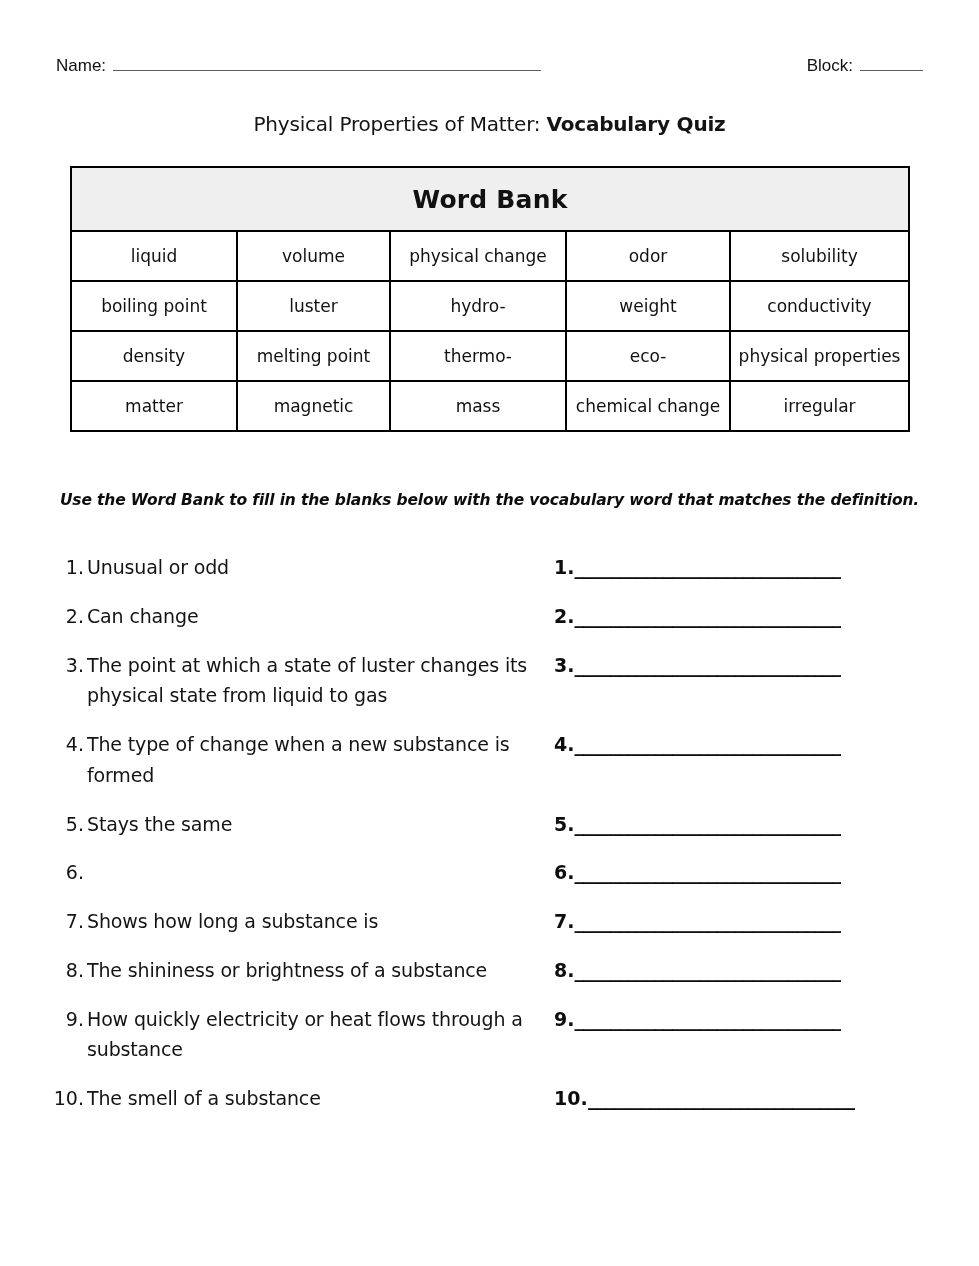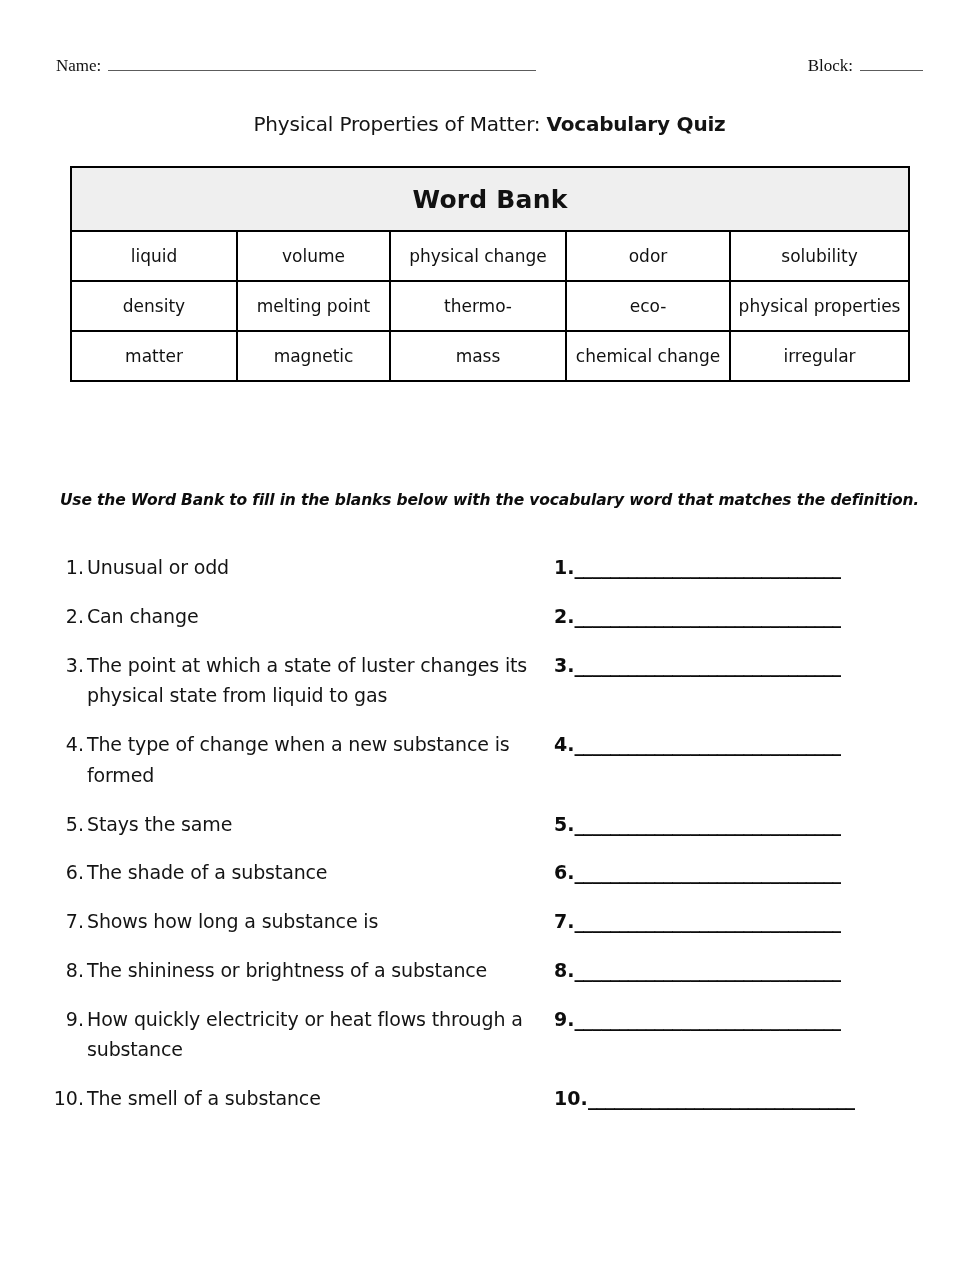--- a/index.html
+++ b/index.html
@@ -25,21 +25,21 @@
     height: 28px;
     display: flex;
     align-items: baseline;
   }
   .field {
     display: flex;
     align-items: baseline;
     white-space: nowrap;
   }
   .field-label {
-    font-family: Liberation Serif, serif;
+    font-family: Liberation Sans, sans-serif;
     font-size: 17px;
     color: #111111;
   }
   .rule {
     display: inline-block;
     margin-left: 7px;
     border-bottom: 1.6px solid #5c5c5c;
     height: 13px;
   }
   .rule-name { width: 428px; }
@@ -199,20 +199,27 @@
       <td class="wb-header" colspan="5">Word Bank</td>
     </tr>
     <tr>
       <td>liquid</td>
       <td>volume</td>
       <td>physical change</td>
       <td>odor</td>
       <td>solubility</td>
     </tr>
     <tr>
+      <td>boiling point</td>
+      <td>luster</td>
+      <td>hydro-</td>
+      <td>weight</td>
+      <td>conductivity</td>
+    </tr>
+    <tr>
       <td>density</td>
       <td>melting point</td>
       <td>thermo-</td>
       <td>eco-</td>
       <td>physical properties</td>
     </tr>
     <tr>
       <td>matter</td>
       <td>magnetic</td>
       <td>mass</td>
@@ -277,21 +284,20 @@
     </div>
     <div class="a-block">
       <span class="a-num">5.</span>
       <span class="a-line">______________________________</span>
     </div>
   </div>
 
   <div class="qa-row">
     <div class="q-block">
       <div class="q-num">6.</div>
-      <div class="q-text">The shade of a substance</div>
     </div>
     <div class="a-block">
       <span class="a-num">6.</span>
       <span class="a-line">______________________________</span>
     </div>
   </div>
 
   <div class="qa-row">
     <div class="q-block">
       <div class="q-num">7.</div>

